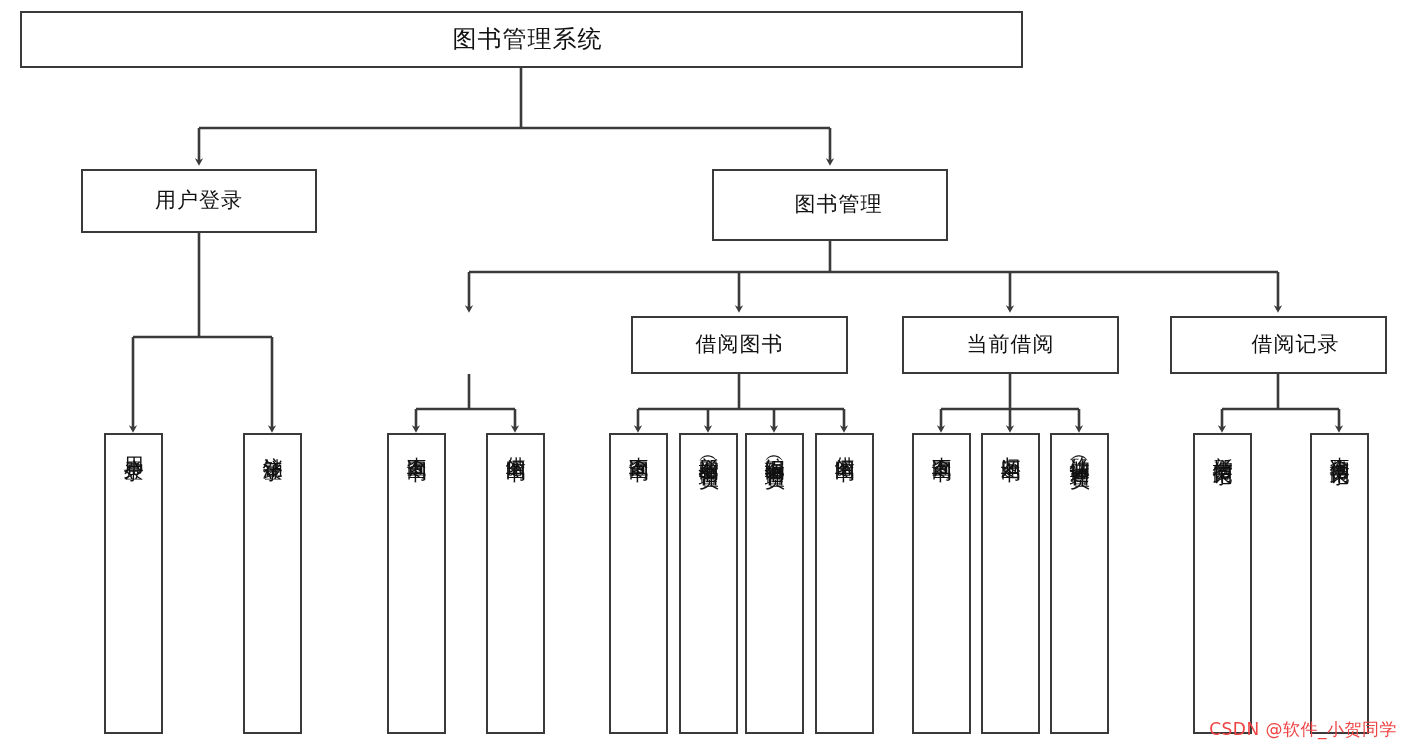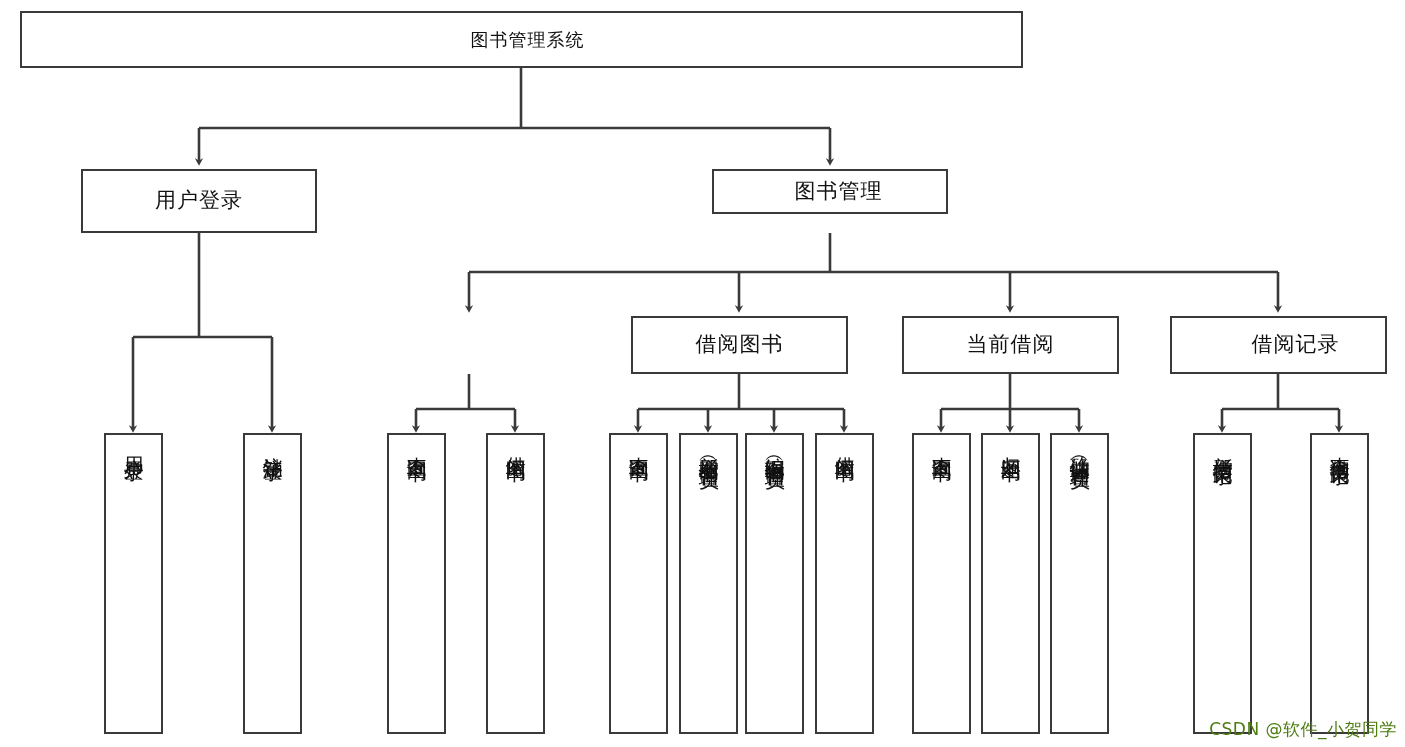--- a/index.html
+++ b/index.html
@@ -52,29 +52,29 @@
   .node.vertical .node-label {
     writing-mode: vertical-rl;
     text-orientation: upright;
     font-size: 20px;
     line-height: 1.18;
     letter-spacing: 2px;
     white-space: normal;
   }
   
   .node.root .node-label {
-    font-size: 18px;
+    font-size: 24px;
     margin-left: 12px;
   }
   #watermark {
     position: absolute;
     right: 8px;
     bottom: 6px;
     font-size: 17px;
-    color: #4d7c0f;
+    color: #ef4444;
     letter-spacing: 0.5px;
     white-space: nowrap;
     z-index: 20;
     pointer-events: none;
   }
 </style>
 </head>
 <body>
 
 <div id="diagram-root">
@@ -129,21 +129,21 @@
     </g>
   </svg>
 
   <div class="node root" style="left:20px; top:11px; width:1003px; height:57px;">
     <span class="node-label">图书管理系统</span>
   </div>
 
   <div class="node" style="left:81px; top:169px; width:236px; height:64px;">
     <span class="node-label">用户登录</span>
   </div>
-  <div class="node" style="left:712px; top:169px; width:236px; height:45px;padding-left:17px;">
+  <div class="node" style="left:712px; top:169px; width:236px; height:72px;padding-left:17px;">
     <span class="node-label">图书管理</span>
   </div>
 
   <div class="node" style="left:631px; top:316px; width:217px; height:58px;">
     <span class="node-label">借阅图书</span>
   </div>
   <div class="node" style="left:902px; top:316px; width:217px; height:58px;">
     <span class="node-label">当前借阅</span>
   </div>
   <div class="node" style="left:1170px; top:316px; width:217px; height:58px;padding-left:34px;">

